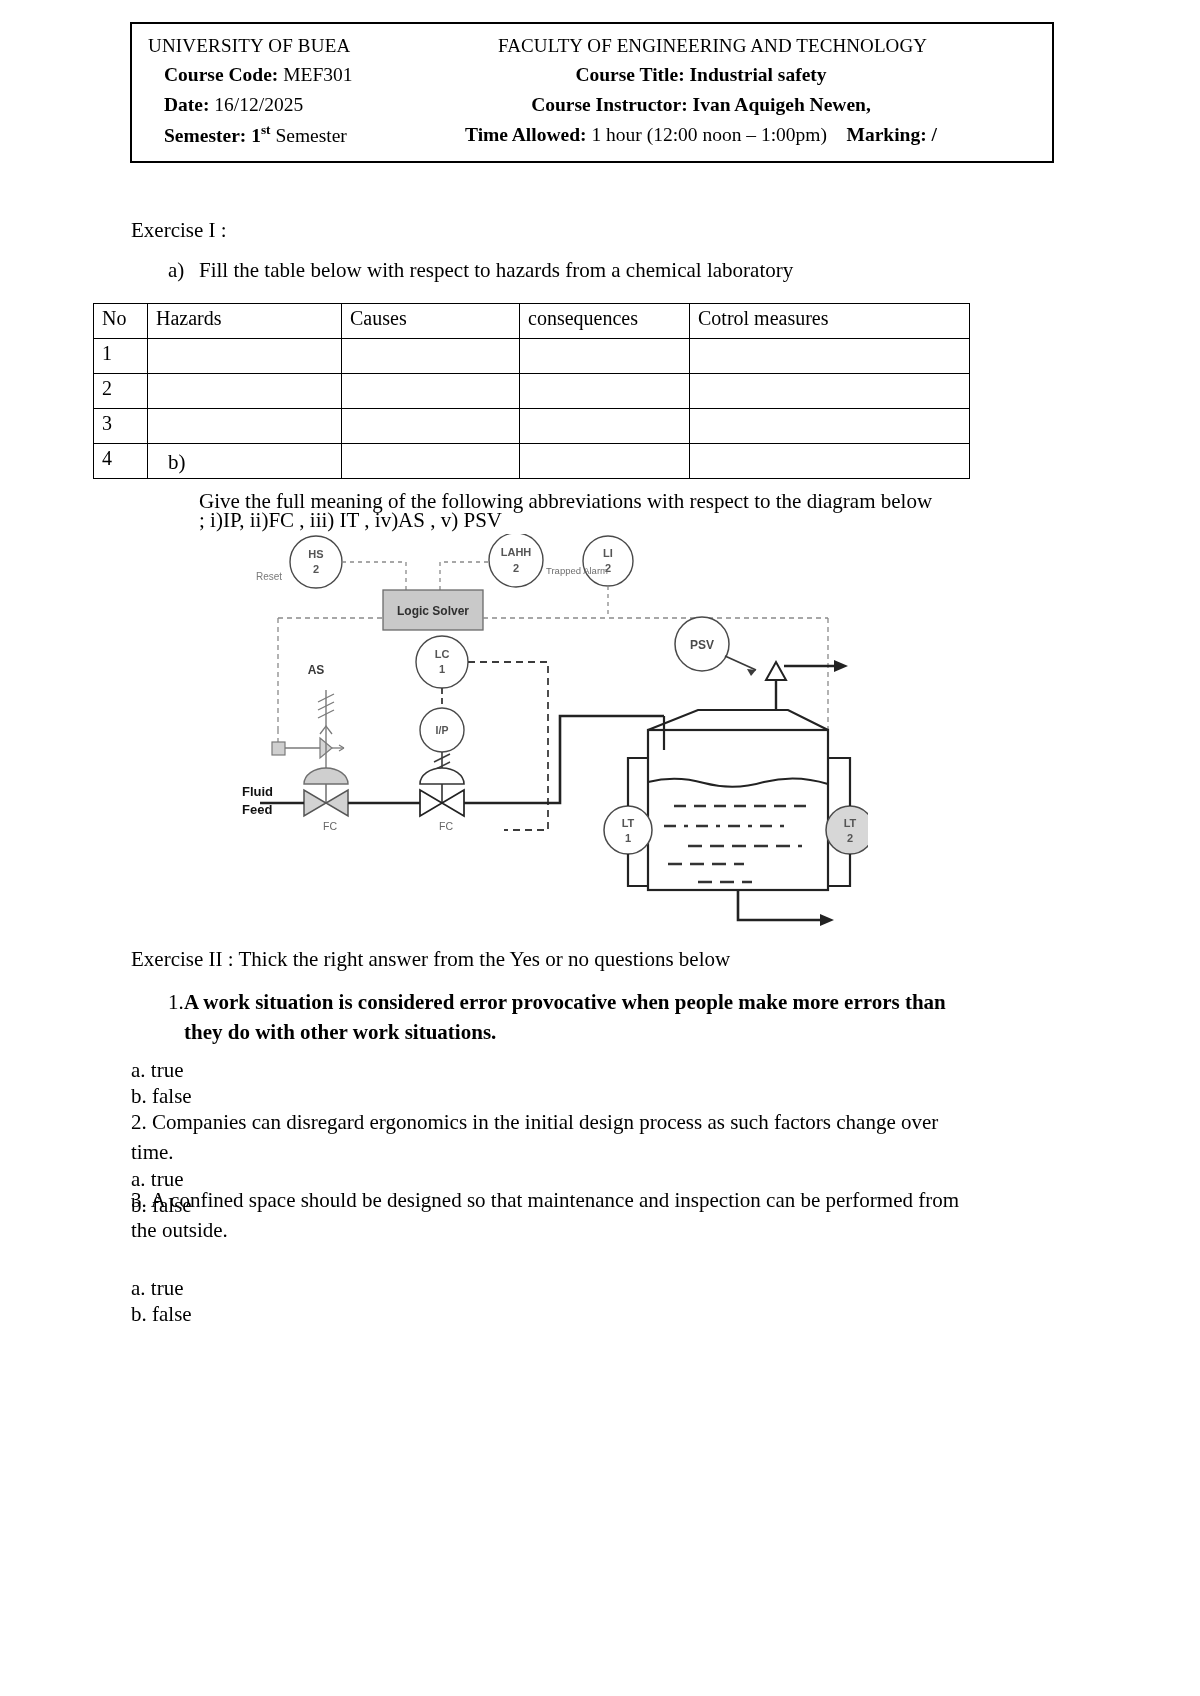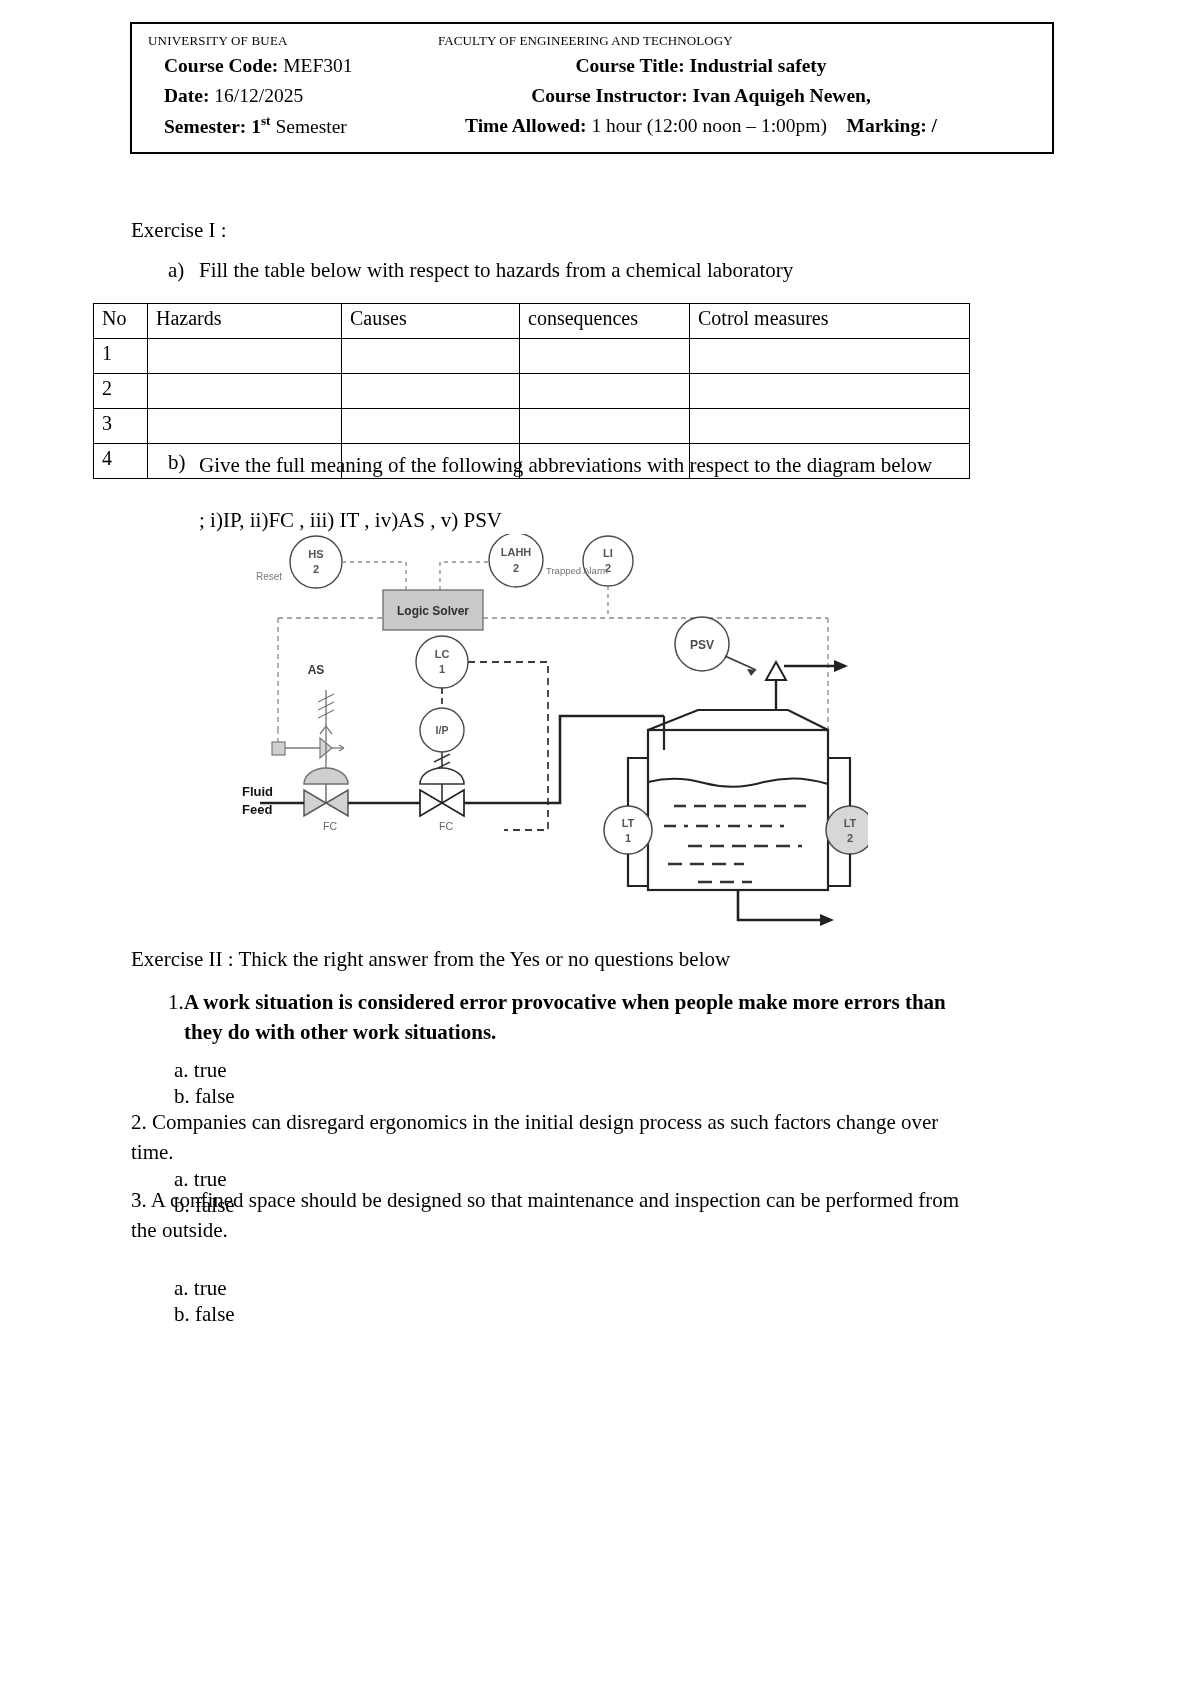--- a/index.html
+++ b/index.html
@@ -28,32 +28,34 @@
     left: 130px;
     top: 22px;
     width: 924px;
     border: 2.5px solid #000;
     box-sizing: border-box;
     padding: 8px 0 10px 0;
   }
   .hdr-row {
     display: flex;
     align-items: baseline;
-    font-size: 13px;
+    font-size: 19px;
     line-height: 1.45;
     padding: 0 16px;
     white-space: nowrap;
+    gap: 32px;
   }
   .hdr-row1 .uni {
     width: 290px;
     display: inline-block;
     letter-spacing: 0.2px;
   }
   .hdr-row1 .fac {
     letter-spacing: 0.1px;
+    margin-left: 28px;
   }
   .hdr-dept {
     text-align: center;
     font-weight: bold;
     font-size: 19.5px;
     text-decoration: underline;
     margin: 5px 0 7px 0;
     padding: 0 16px;
     white-space: nowrap;
   }
@@ -129,20 +131,21 @@
   }
   .item-b .marker {
     position: absolute;
     left: 0;
     top: 0;
     width: 31px;
   }
   .item-b .btext {
     margin-left: 31px;
     line-height: 1.45;
+    margin-top: 36px;
   }
   .abbrev-line {
     position: absolute;
     left: 199px;
     top: 508px;
     font-size: 21px;
     white-space: nowrap;
   }
 
   
@@ -174,21 +177,21 @@
   }
   .q1 .qtext { margin-left: 16px; font-weight: bold; }
 
   .flow {
     position: absolute;
     left: 131px;
     width: 845px;
     font-size: 21px;
     line-height: 1.42;
   }
-  .flow.nowrap { white-space: nowrap; margin-left: 43px; }
+  .flow.nowrap { white-space: nowrap; }
 </style>
 </head>
 <body>
 
 <div class="page">
 
   <div class="header-box">
     <div class="hdr-row hdr-row1">
       <span class="uni">UNIVERSITY OF BUEA</span>
       <span class="fac">FACULTY OF ENGINEERING AND TECHNOLOGY</span>

